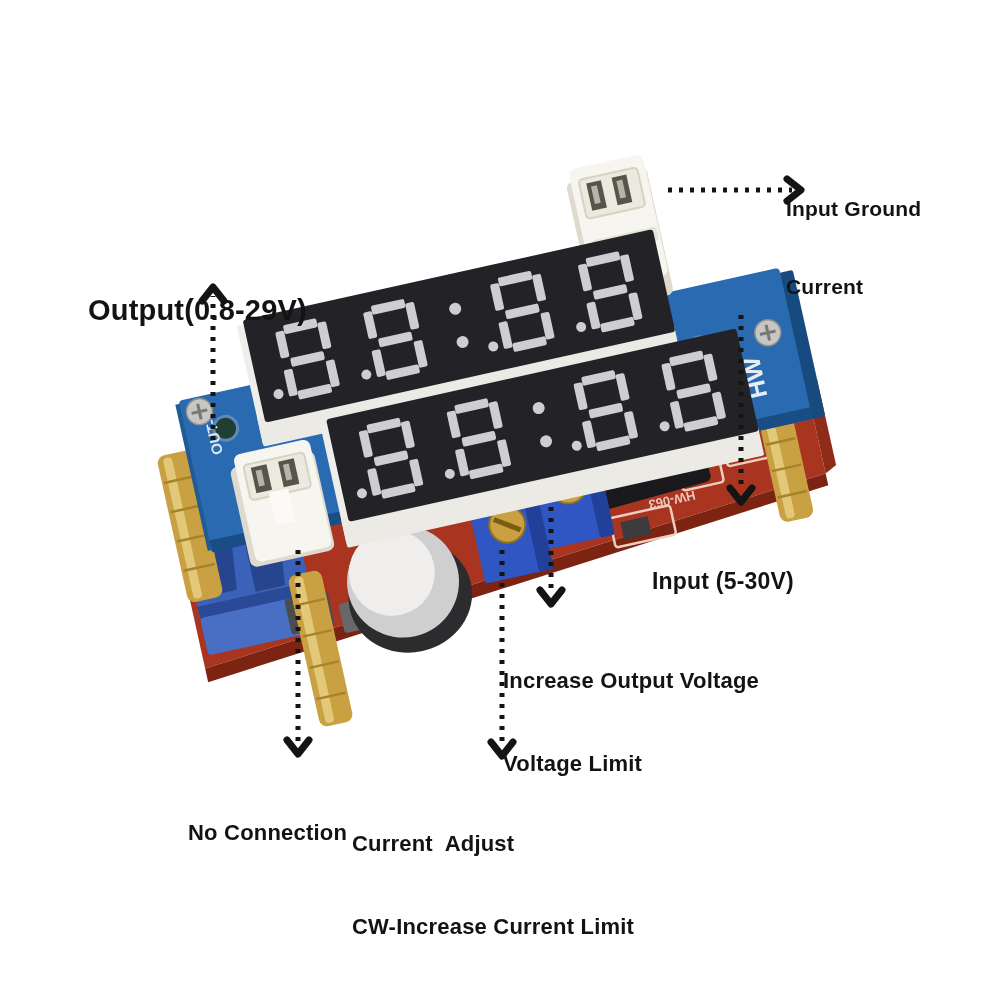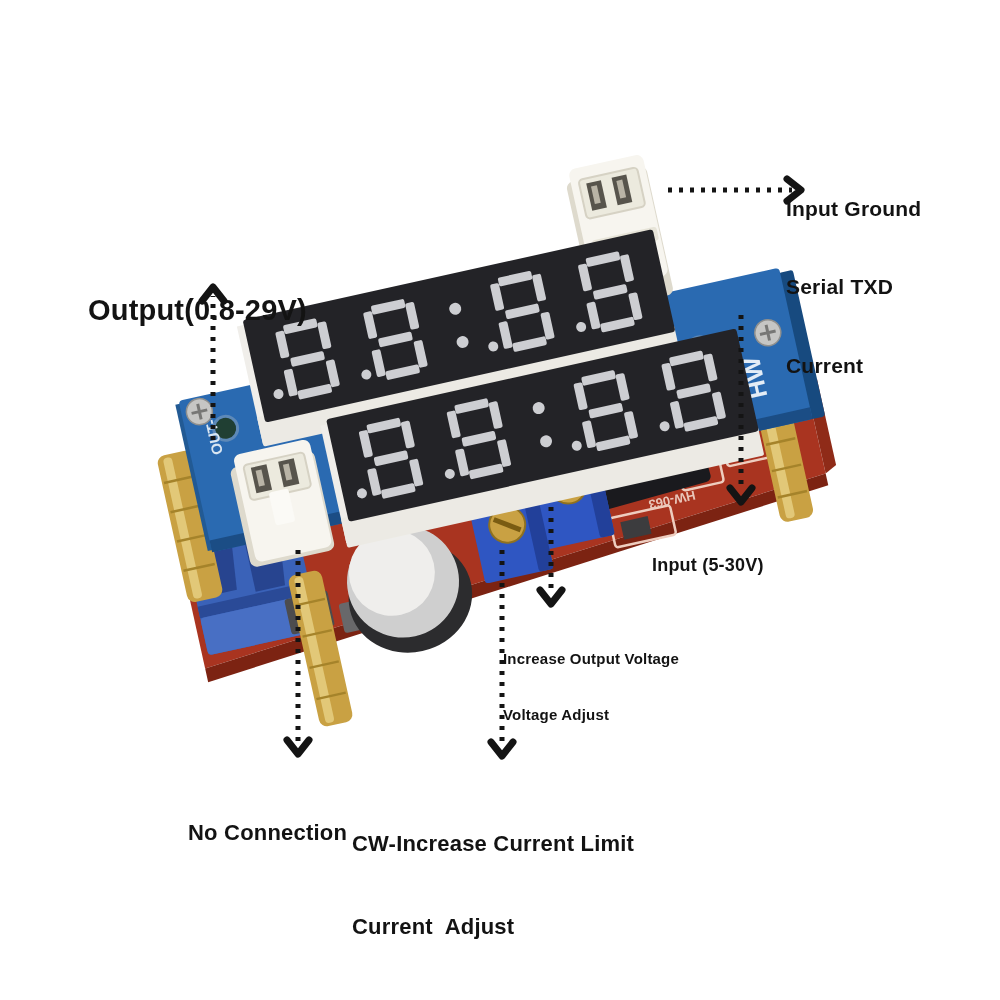--- a/index.html
+++ b/index.html
@@ -217,35 +217,34 @@
     <path class="chev" d="M491 742 L502 756 L513 742"></path>
   </g>
 </svg>
 
 <div class="ann" style="left:88px;top:219px;width:236px;font-size:29px;">
   <div>Output(0.8-29V)</div>
 </div>
 
 <div class="ann" style="left:786px;top:143px;width:190px;font-size:21px;">
   <div>Input Ground</div>
-  <div>Serial TXD</div>
   <div>Current</div>
 </div>
 
-<div class="ann" style="left:652px;top:509px;width:205px;font-size:18px;">
+<div class="ann" style="left:652px;top:509px;width:205px;font-size:23px;">
   <div>Input (5-30V)</div>
 </div>
 
-<div class="ann" style="left:503px;top:612px;width:270px;font-size:15px;">
+<div class="ann" style="left:503px;top:612px;width:270px;font-size:22px;">
   <div>Increase Output Voltage</div>
-  <div>Voltage Adjust</div>
+  <div>Voltage Limit</div>
 </div>
 
 <div class="ann" style="left:188px;top:764px;width:205px;font-size:22px;">
   <div>No Connection</div>
 </div>
 
 <div class="ann" style="left:352px;top:775px;width:305px;font-size:22px;">
+  <div>Current  Adjust</div>
   <div>CW-Increase Current Limit</div>
-  <div>Current  Adjust</div>
 </div>
 
 </div>
 
 </body></html>

